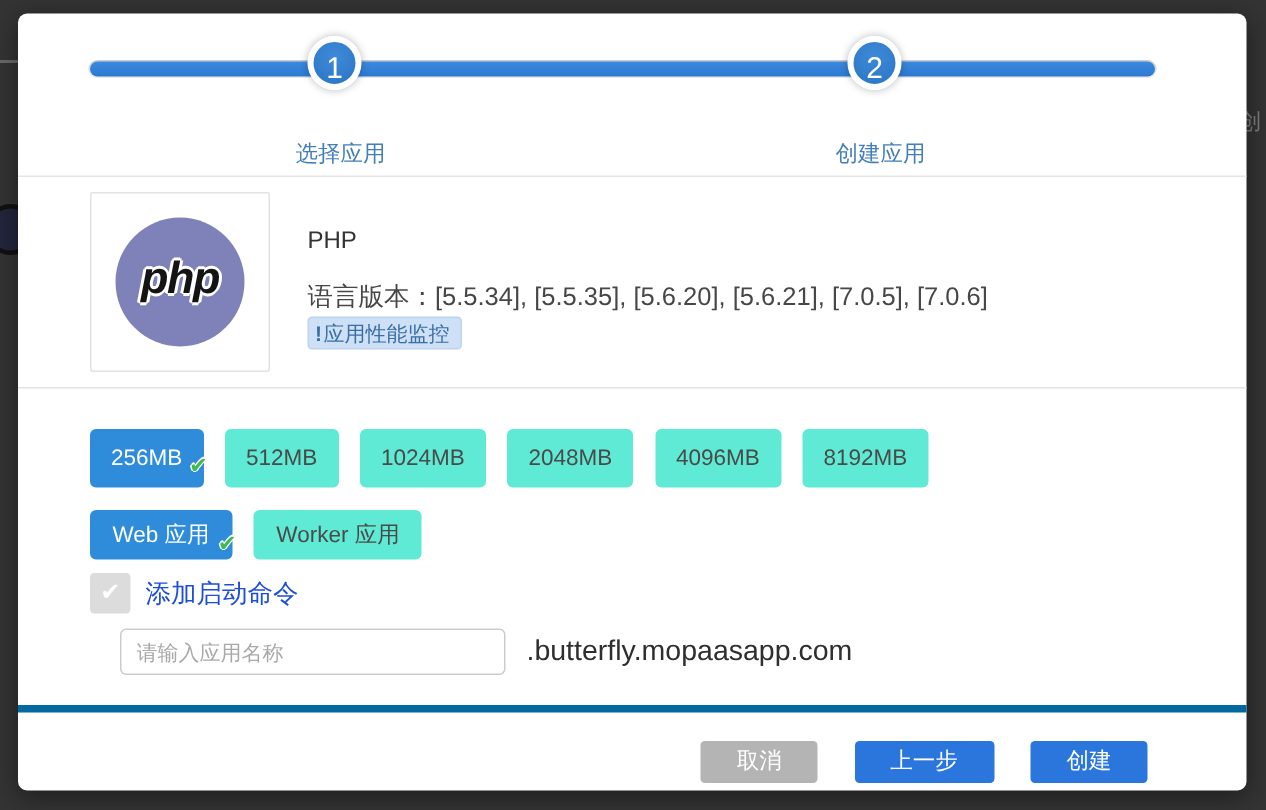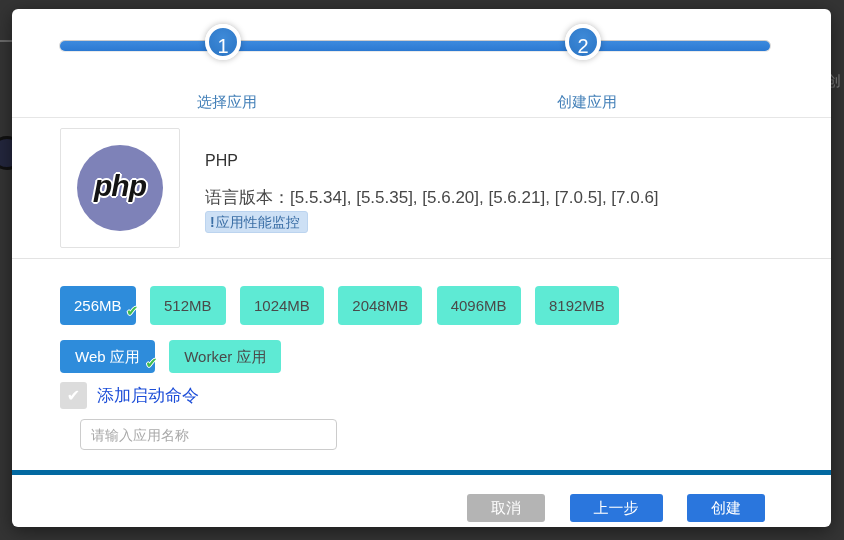--- a/index.html
+++ b/index.html
@@ -189,20 +189,21 @@
 
   <div class="startup-row">
     <div class="checkbox">
       <span>✔</span>
     </div>
     <span class="startup-label">添加启动命令</span>
   </div>
 
   <div class="name-row">
     <input class="name-input" type="text" placeholder="请输入应用名称" style="">
+    <span class="domain-suffix">.butterfly.mopaasapp.com</span>
   </div>
 
   <div class="footer">
     <button class="ft-btn gray">取消</button>
     <button class="ft-btn blue">上一步</button>
     <button class="ft-btn blue">创建</button>
   </div>
 
 </div>
 

